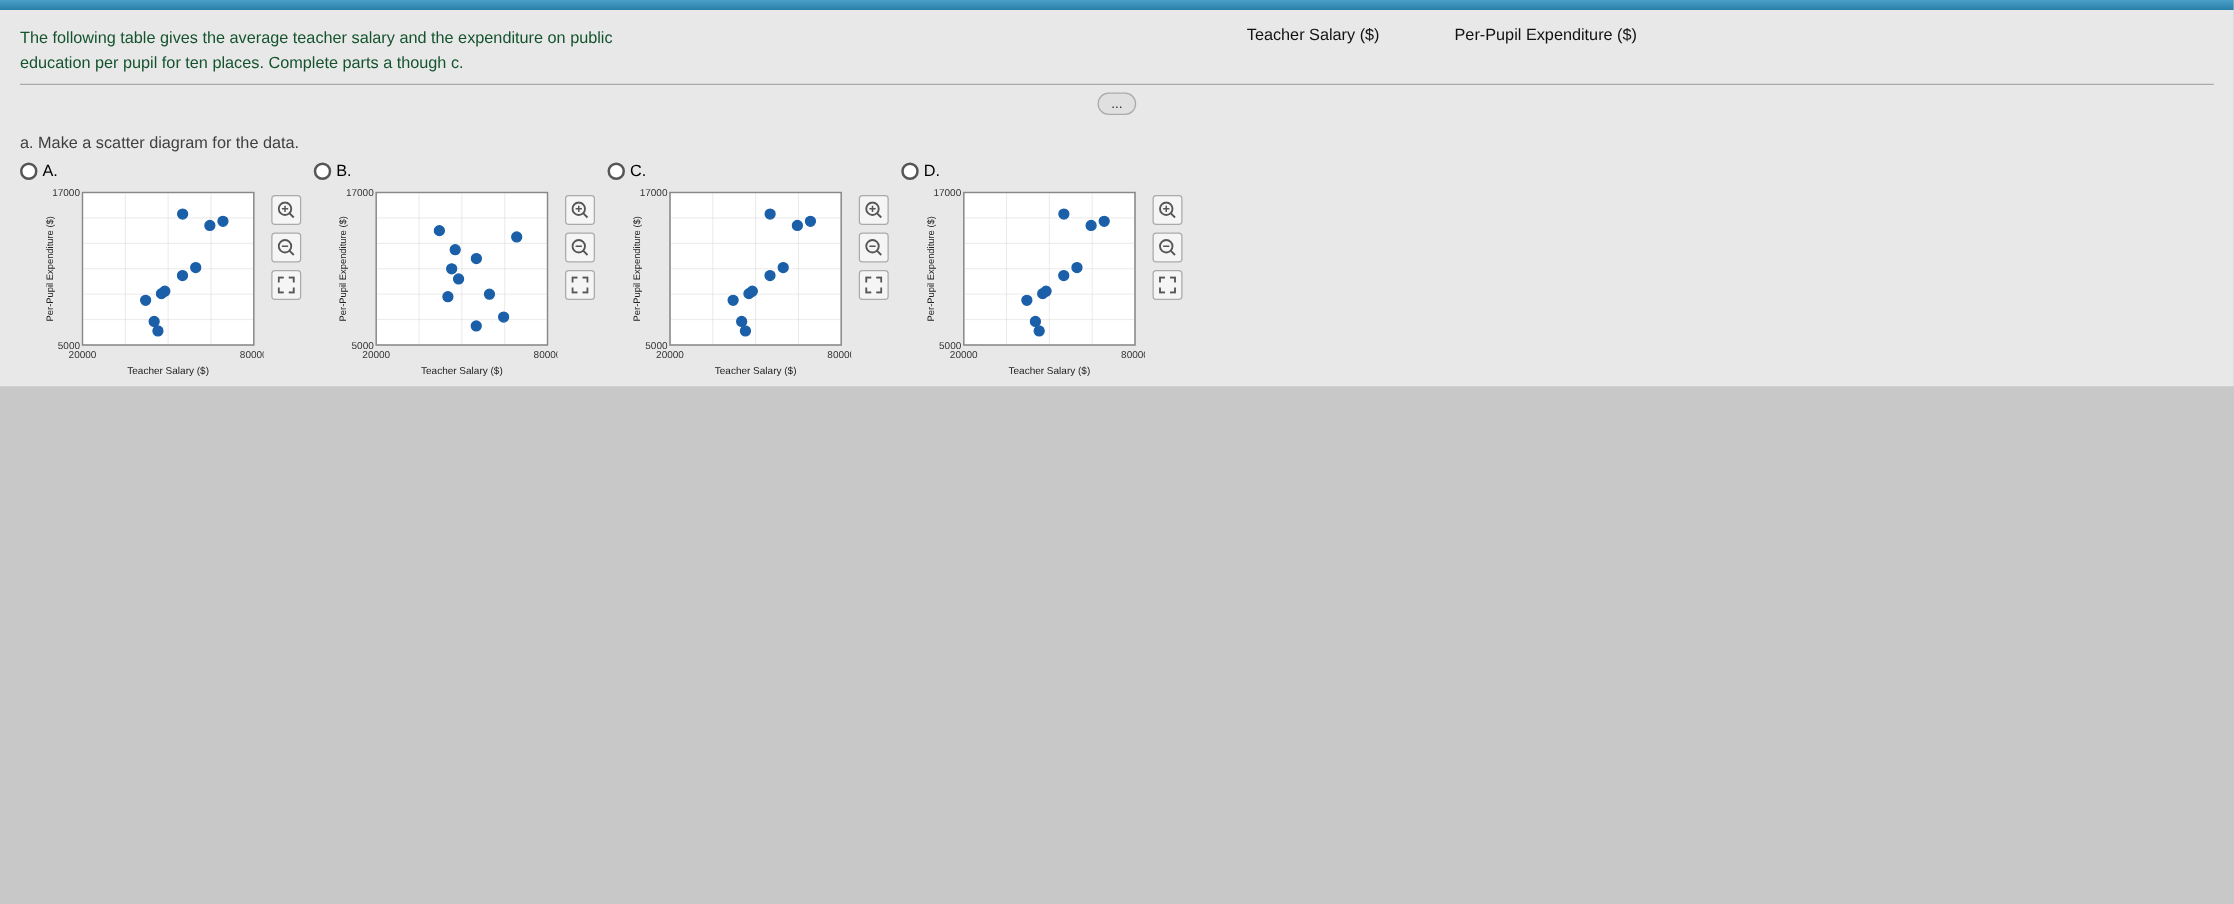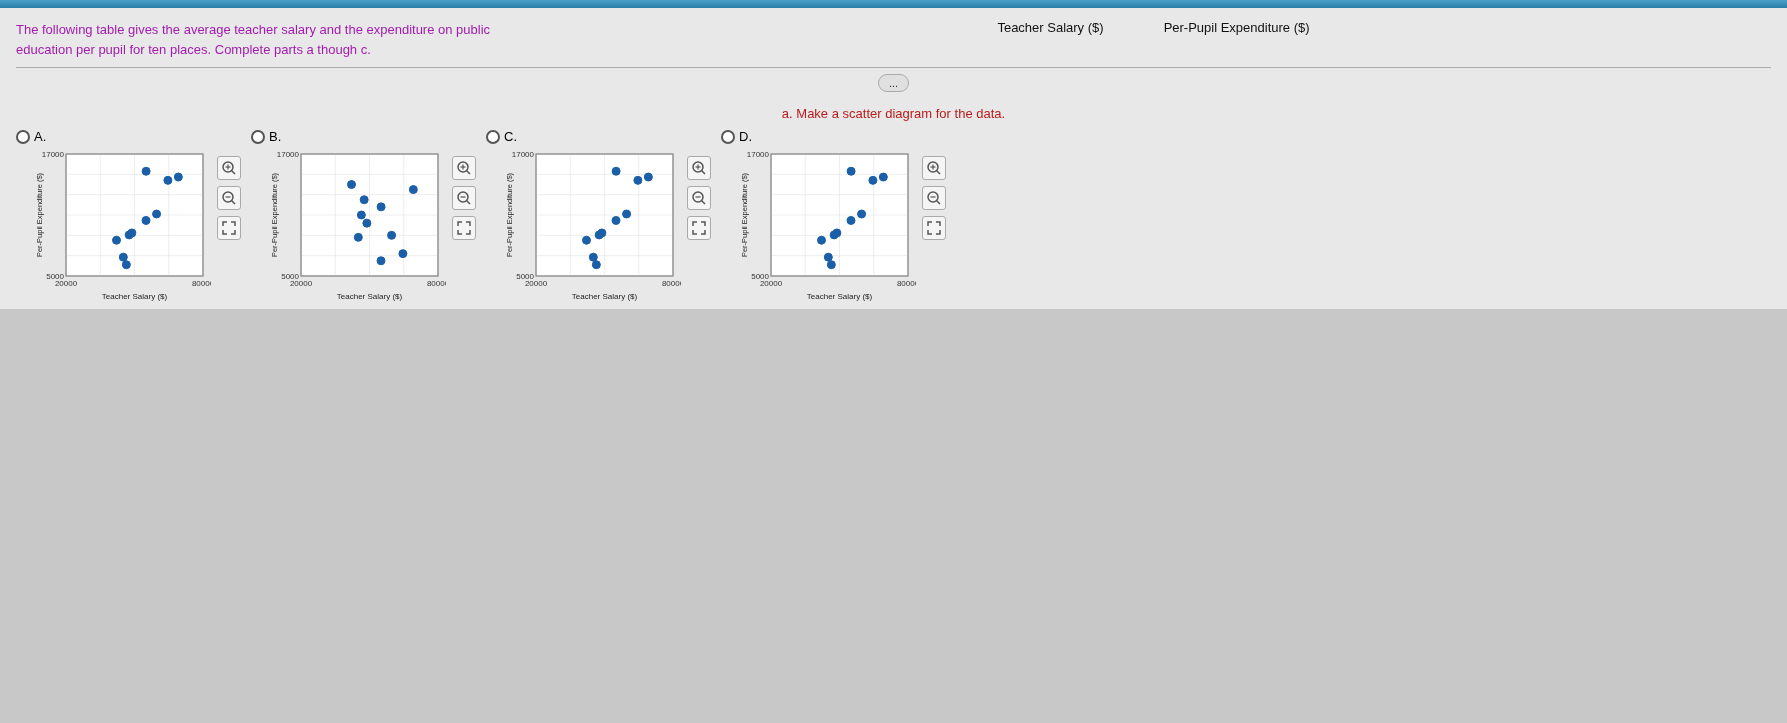--- a/index.html
+++ b/index.html
@@ -24,21 +24,21 @@
     .top-section {
       display: flex;
       gap: 0;
       padding-bottom: 8px;
       border-bottom: 1px solid #aaa;
     }
     .description {
       width: 520px;
       font-size: 13px;
       line-height: 1.5;
-      color: #a21caf;
+      color: #14532d;
     }
     .data-table {
       flex: 1;
       display: flex;
       justify-content: center;
       gap: 60px;
     }
     .data-col {
       display: flex;
       flex-direction: column;
@@ -74,22 +74,21 @@
       border: 1px solid #aaa;
       border-radius: 10px;
       padding: 2px 10px;
       font-size: 11px;
       cursor: pointer;
       color: #333;
     }
     .question-section {
       padding: 8px 0 4px 0;
       font-size: 13px;
-      color: #b91c1c;
-      text-align: center;
+      color: #404040;
     }
     .scatter-section {
       display: flex;
       gap: 10px;
       align-items: flex-start;
       margin-top: 4px;
     }
     .scatter-option {
       display: flex;
       flex-direction: column;

